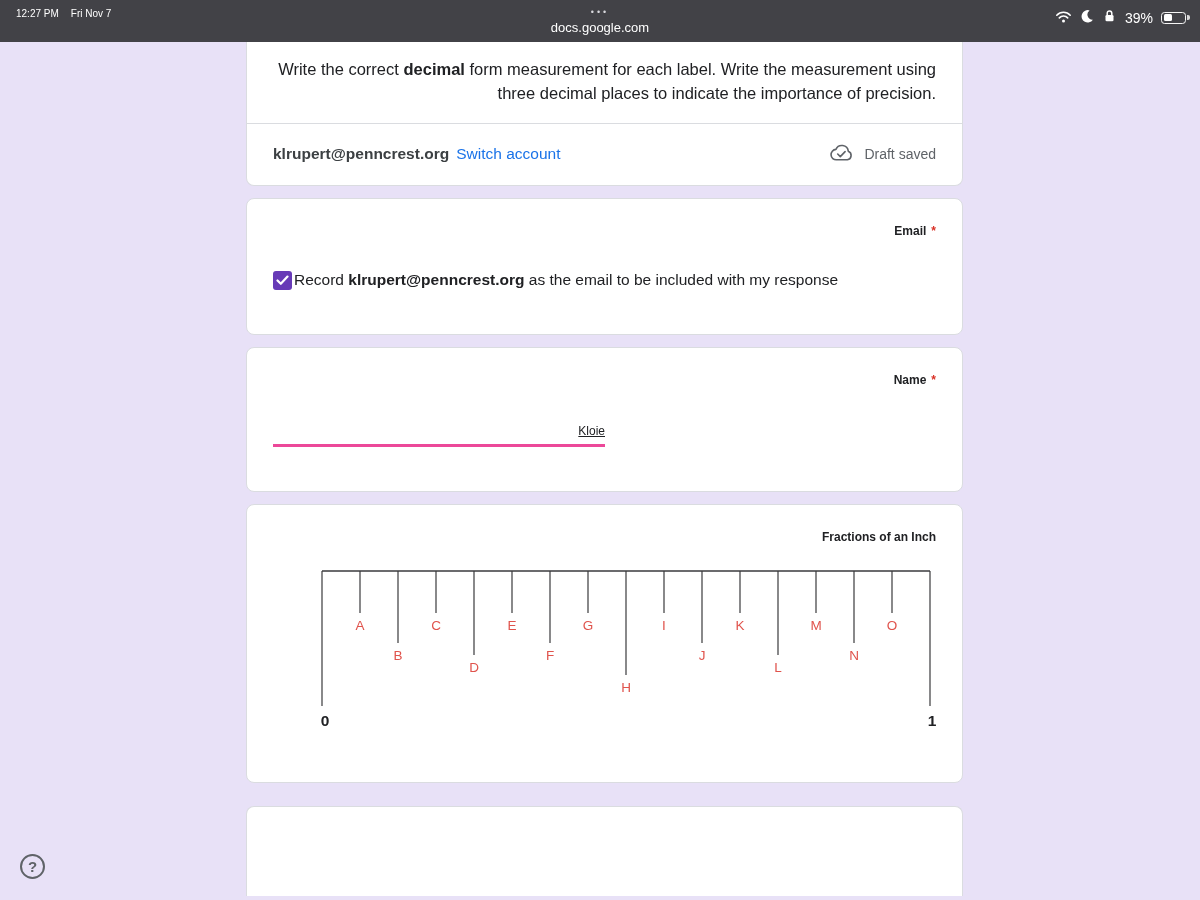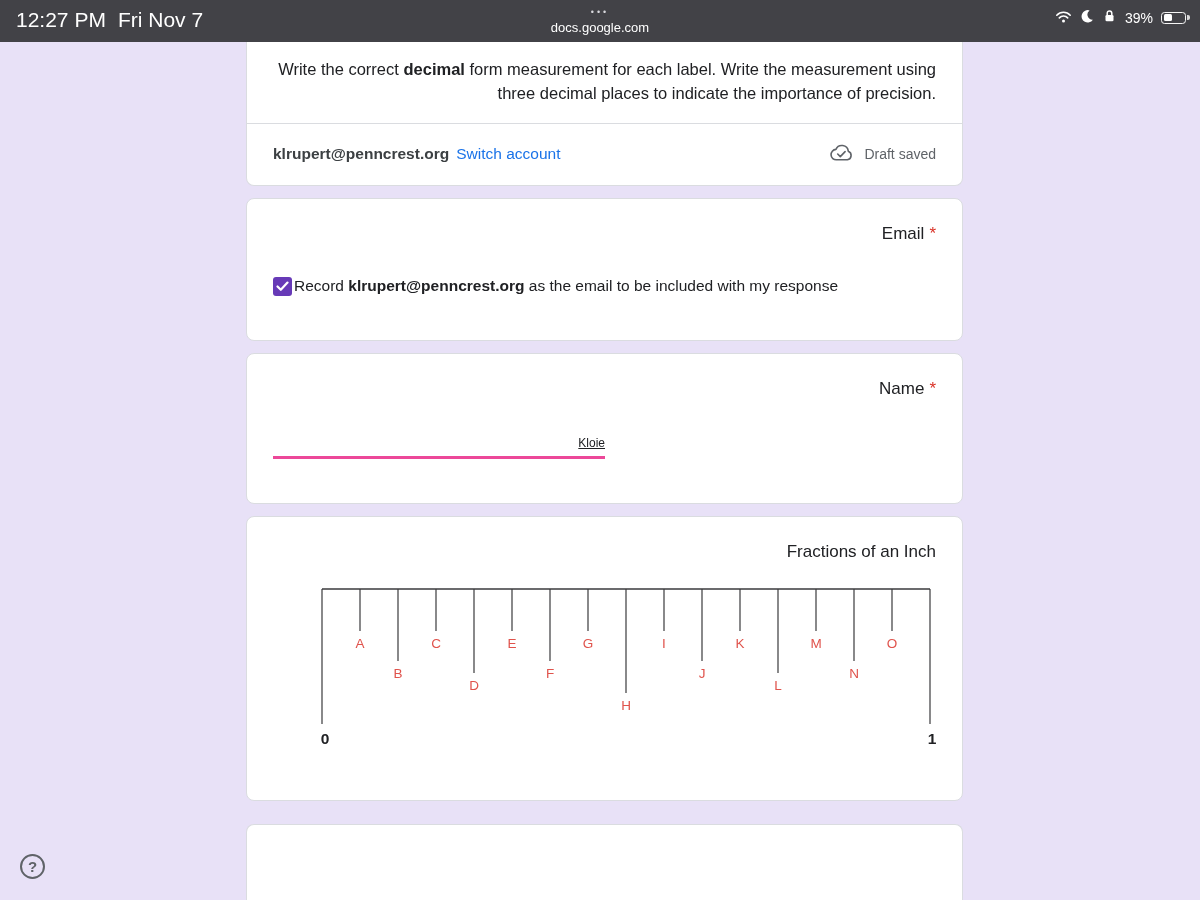--- a/index.html
+++ b/index.html
@@ -11,21 +11,21 @@
     overflow: hidden;
     position: relative;
   }
   svg text { font-family: "Liberation Sans", sans-serif; }
 
   
   .statusbar {
     position: absolute; top: 0; left: 0; width: 100%; height: 42px;
     background: #424247; color: #fff; z-index: 10;
   }
-  .sb-left { position: absolute; left: 16px; top: 8px; font-size: 21px; display: flex; gap: 12px; }
+  .sb-left { position: absolute; left: 16px; top: 8px; font-size: 10px; display: flex; gap: 12px; }
   .sb-time { font-weight: 500; }
   .sb-center { position: absolute; left: 0; right: 0; top: 0; text-align: center; }
   .sb-dots { font-size: 9px; letter-spacing: 3px; color: #d9d9de; margin-top: 7px; cursor: pointer; }
   .sb-url { font-size: 13px; color: #fff; margin-top: 3px; cursor: pointer; }
   .sb-right { position: absolute; right: 14px; top: 9px; display: flex; align-items: center; gap: 8px; font-size: 14px; }
   .battery { width: 25px; height: 12px; border: 1.5px solid rgba(255,255,255,.95); border-radius: 3.5px; position: relative; display: inline-block; }
   .battery-fill { position: absolute; left: 1.5px; top: 1.5px; bottom: 1.5px; width: 36%; background: #fff; border-radius: 1.5px; }
   .battery-nub { position: absolute; right: -4.5px; top: 2.5px; width: 2.5px; height: 5px; background: rgba(255,255,255,.8); border-radius: 0 2px 2px 0; }
 
   
@@ -40,21 +40,21 @@
   .card-first { border-radius: 0 0 8px 8px; border-top: none; }
 
   .sec-desc { padding: 15px 26px 17px; font-size: 16.5px; line-height: 1.47; }
   .sec-account { display: flex; align-items: center; justify-content: space-between; padding: 19px 26px; border-top: 1px solid #dadce0; }
   .account-email { font-weight: bold; color: #3c4043; font-size: 15.5px; }
   .switch-link { color: #1a73e8; font-size: 15.5px; margin-left: 7px; cursor: pointer; }
   .draft { display: flex; align-items: center; gap: 10px; color: #5f6368; font-size: 14px; }
   .sec-required { padding: 18px 26px; border-top: 1px solid #dadce0; color: #d93025; font-size: 15px; }
 
   .q-card { padding: 25px 26px 44px; }
-  .q-title { font-size: 17px; color: #202124; }
+  .q-title { font-size: 12px; color: #202124; font-weight: bold; }
   .req { color: #d93025; margin-left: 5px; }
 
   .check-row { display: flex; align-items: center; gap: 2px; margin-top: 33px; }
   .checkbox {
     width: 19px; height: 19px; background: #673ab7; border-radius: 3px;
     display: flex; align-items: center; justify-content: center; flex: 0 0 auto; cursor: pointer;
   }
   .checkbox svg { visibility: hidden; }
   .checkbox.checked svg { visibility: visible; }
   .check-label { font-size: 15.5px; }

